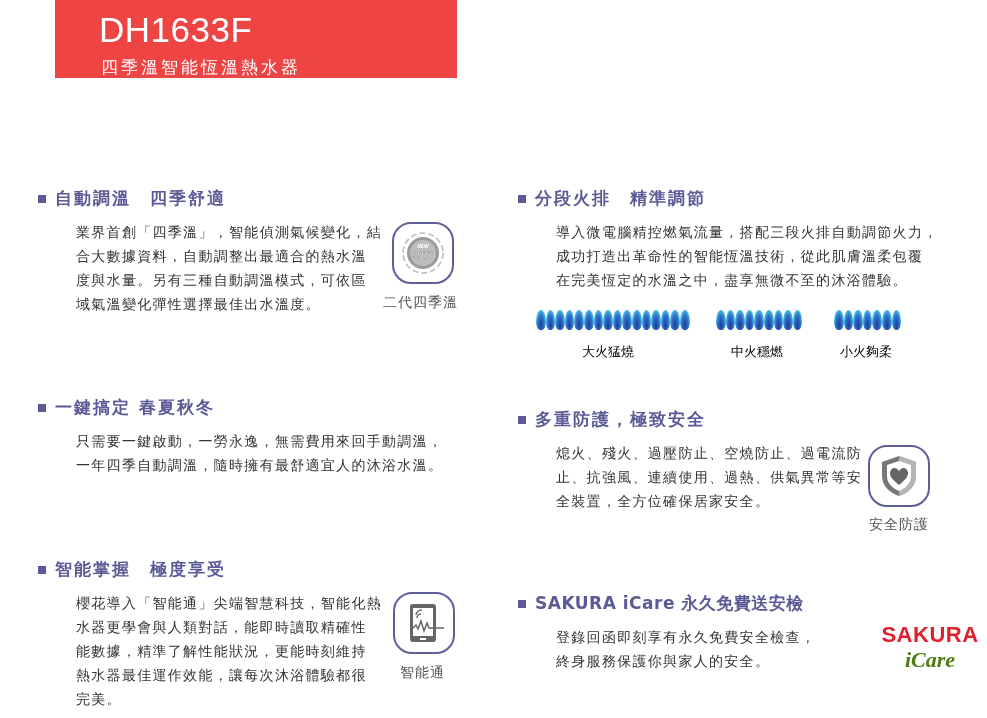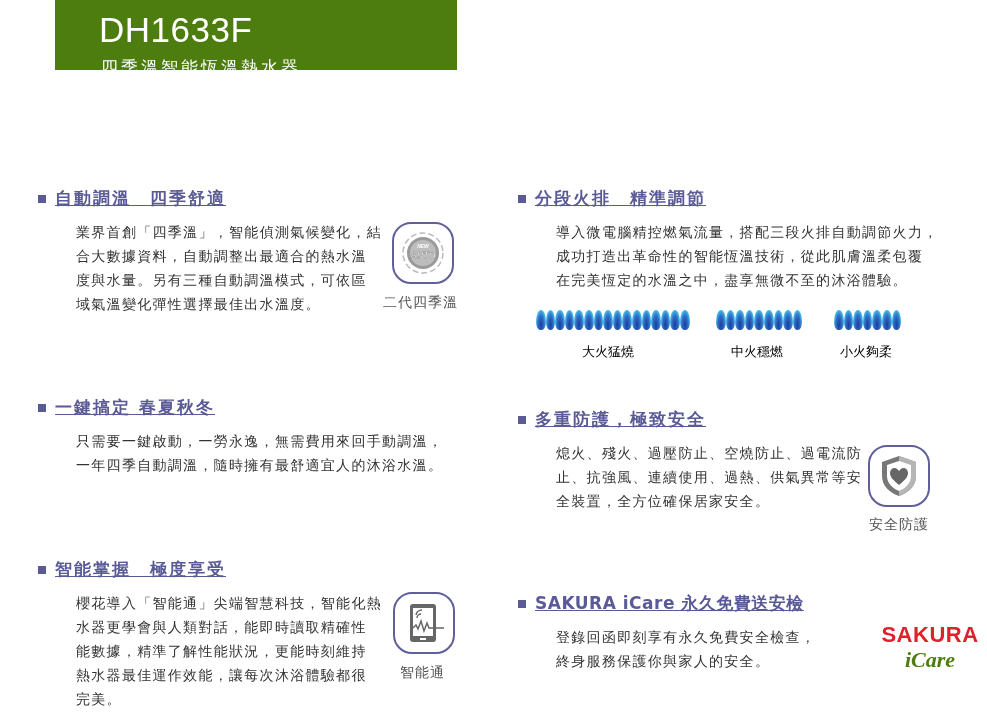--- a/index.html
+++ b/index.html
@@ -1,24 +1,24 @@
 <!DOCTYPE html>
 <html><head>
 <meta charset="utf-8">
 <style>
   html, body { margin:0; padding:0; background:#ffffff; }
   body { width:987px; height:718px; position:relative; overflow:hidden;
          font-family:"DejaVu Sans", "Liberation Sans", sans-serif; color:#333; }
-  .header { position:absolute; left:55px; top:0; width:402px; height:70px; background:#4d7c0f; }
+  .header { position:absolute; left:55px; top:0; width:402px; height:78px; background:#ef4444; }
   .header .model { position:absolute; left:44px; top:10px; font-family:"Liberation Sans", sans-serif;
                    font-size:35px; color:#fff; letter-spacing:0.5px; line-height:40px; }
   .header .subtitle { position:absolute; left:46px; top:56px; font-size:17px; color:#fff; letter-spacing:3px; }
 
   .section { position:absolute; }
-  .sec-title { display:flex; align-items:center; font-size:17px; font-weight:bold; color:#5a5a97; letter-spacing:2px; white-space:nowrap;text-decoration:underline; }
+  .sec-title { display:flex; align-items:center; font-size:17px; font-weight:bold; color:#5a5a97; letter-spacing:2px; white-space:nowrap; }
   .bullet { width:8px; height:8px; background:#5a5a97; margin-right:9px; display:inline-block; flex:none; }
   .sec-body { margin-left:18px; margin-top:10px; font-size:14px; line-height:24px; color:#333; letter-spacing:1.3px; }
   .sec-body div { white-space:nowrap;margin-left:20px; }
 
   .icon-box { position:absolute; width:62px; height:62px; border:2.5px solid #5f5f9a; border-radius:19px; box-sizing:border-box;
               display:flex; align-items:center; justify-content:center; background:#fff; }
   .icon-cap { position:absolute; font-size:14px; color:#555; letter-spacing:1px; white-space:nowrap; }
 
   .flames { position:absolute; top:310px; display:flex; }
   .flame { width:9.6px; height:20px; border-radius:50% 50% 45% 45% / 60% 60% 40% 40%;

